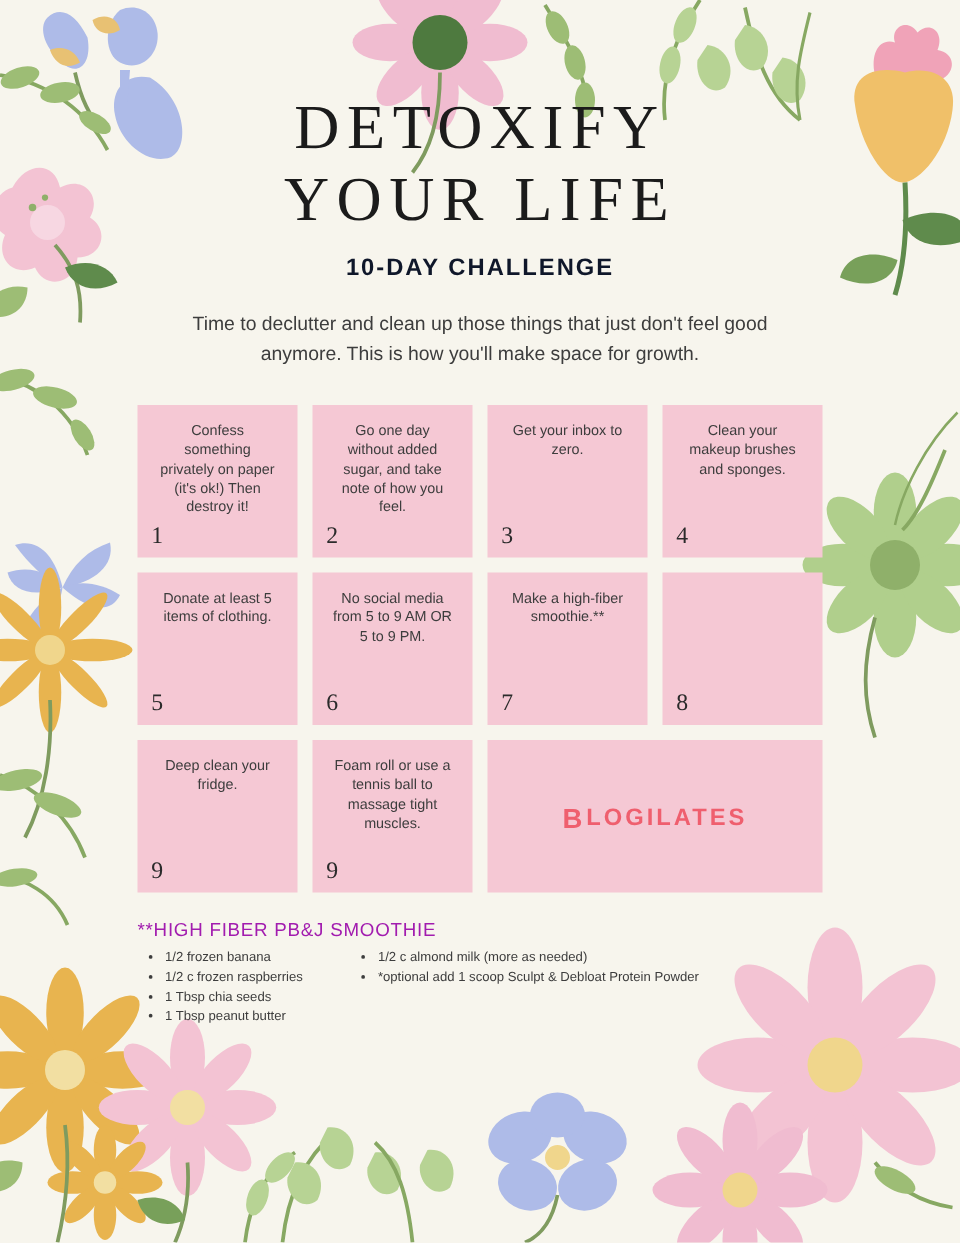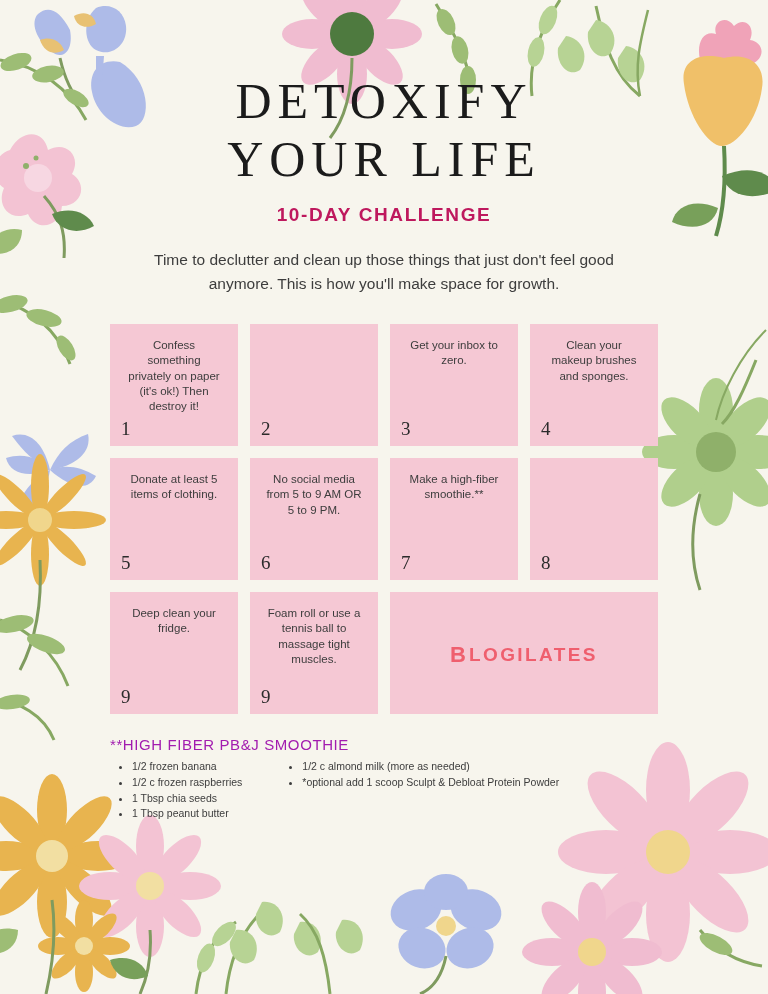--- a/index.html
+++ b/index.html
@@ -37,21 +37,21 @@
     letter-spacing: 6px;
     color: #1b1b1b;
     line-height: 1.16;
     font-weight: 400;
   }
   .subtitle {
     margin-top: 16px;
     font-size: 19px;
     font-weight: bold;
     letter-spacing: 1.6px;
-    color: #be185d;
+    color: #0f172a;
   }
   .intro {
     margin: 22px auto 0;
     width: 470px;
     text-align: center;
     font-size: 15.5px;
     line-height: 1.55;
     color: #3d3d3d;
   }
 
@@ -384,20 +384,21 @@
     <div class="subtitle">10-DAY CHALLENGE</div>
     <div class="intro">Time to declutter and clean up those things that just don't feel good anymore. This is how you'll make space for growth.</div>
   </div>
 
   <div class="grid">
     <div class="cell">
       <div class="cell-text">Confess something privately on paper (it's ok!) Then destroy it!</div>
       <div class="cell-num">1</div>
     </div>
     <div class="cell">
+      <div class="cell-text">Go one day without added sugar, and take note of how you feel.</div>
       <div class="cell-num">2</div>
     </div>
     <div class="cell">
       <div class="cell-text">Get your inbox to zero.</div>
       <div class="cell-num">3</div>
     </div>
     <div class="cell">
       <div class="cell-text">Clean your makeup brushes and sponges.</div>
       <div class="cell-num">4</div>
     </div>

